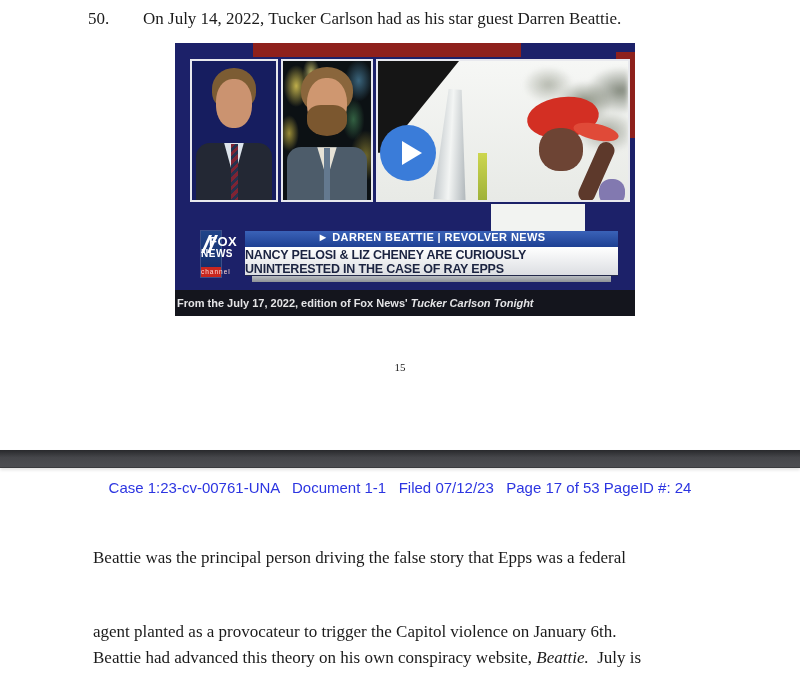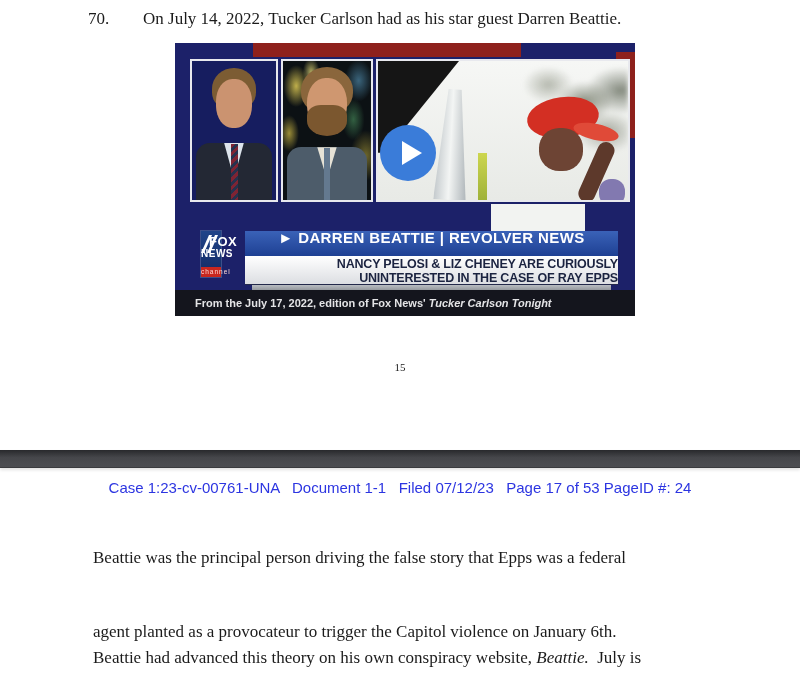--- a/index.html
+++ b/index.html
@@ -78,51 +78,51 @@
             background:linear-gradient(180deg,#214489,#122a63);border:1px solid #3d4f8a;box-sizing:border-box;
             color:#fff;text-align:center;}
   .fox-slashes{position:absolute;left:4px;top:4px;width:14px;height:18px;}
   .fox-slashes div{position:absolute;top:0;width:3px;height:18px;background:#ffffff;transform:skewX(-24deg);}
   .fox-slashes div:nth-child(2){left:6px;}
   .fox-word{font-size:13px;font-weight:bold;line-height:13px;margin-top:4px;padding-left:8px;letter-spacing:.5px;}
   .news-word{font-size:10px;font-weight:bold;line-height:11px;letter-spacing:.5px;}
   .channel-strip{position:absolute;left:0;bottom:0;width:100%;height:10px;background:#c7271f;
                  font-size:6.5px;line-height:10px;letter-spacing:1px;color:#ffd9d4;}
   .chy-right{position:absolute;left:45px;top:1px;width:373px;}
-  .kicker{height:25px;line-height:13px;text-align:center;color:#ffffff;font-size:15px;font-weight:bold;
+  .kicker{height:16px;line-height:13px;text-align:center;color:#ffffff;font-size:11px;font-weight:bold;
           letter-spacing:.4px;background:linear-gradient(180deg,#3a62b8,#1e4093);}
   .headline{height:29px;background:linear-gradient(180deg,#ffffff,#dcdee2);color:#1b2340;
-            text-align:right;font-weight:bold;font-size:12.5px;line-height:14px;letter-spacing:-.2px;
+            text-align:left;font-weight:bold;font-size:12.5px;line-height:14px;letter-spacing:-.2px;
             border-bottom:1px solid #23294a;box-sizing:border-box;padding-top:1px;}
   .gray-strip{height:6px;width:96%;margin:0 auto;background:linear-gradient(180deg,#b9bdc2,#8d9196);}
 
   .capbar{position:absolute;left:0;bottom:0;width:100%;height:26px;background:#14151d;
           color:#e4e4e6;font-family:"Liberation Sans", sans-serif;font-size:11px;font-weight:bold;
-          line-height:26px;padding-left:20px;box-sizing:border-box;}
+          line-height:26px;padding-left:2px;box-sizing:border-box;}
   .capbar i{font-weight:bold;}
 
   
   .divider{position:absolute;left:0;top:450px;width:800px;height:17px;
            background:linear-gradient(180deg,#28292c 0%,#46474b 45%,#4c4d51 100%);
            border-bottom:1px solid #3a3b3e;box-shadow:0 2px 3px rgba(0,0,0,.12);}
   .stamp{position:absolute;left:0;right:0;top:479px;text-align:center;
          font-family:"Liberation Sans", sans-serif;font-size:15px;color:#2c35e1;white-space:pre;}
 
   
   .bodytext p{position:absolute;left:93px;margin:0;font-size:17px;white-space:nowrap;}
   .bl1{top:548px;} .bl2{top:622px;} .bl3{top:648px;}
   .pre{white-space:pre;}
 </style>
 </head>
 <body>
 
 <div class="screen">
 
   <div class="para50">
-    <span class="pnum">70.</span><span>On July 14, 2022, Tucker Carlson had as his star guest Darren Beattie.</span>
+    <span class="pnum">50.</span><span>On July 14, 2022, Tucker Carlson had as his star guest Darren Beattie.</span>
   </div>
 
   <div class="thumb">
     <div class="red-top"></div>
     <div class="red-right"></div>
 
     <div class="panel p1">
       <div class="t-hair"></div>
       <div class="t-face"></div>
       <div class="t-body">

